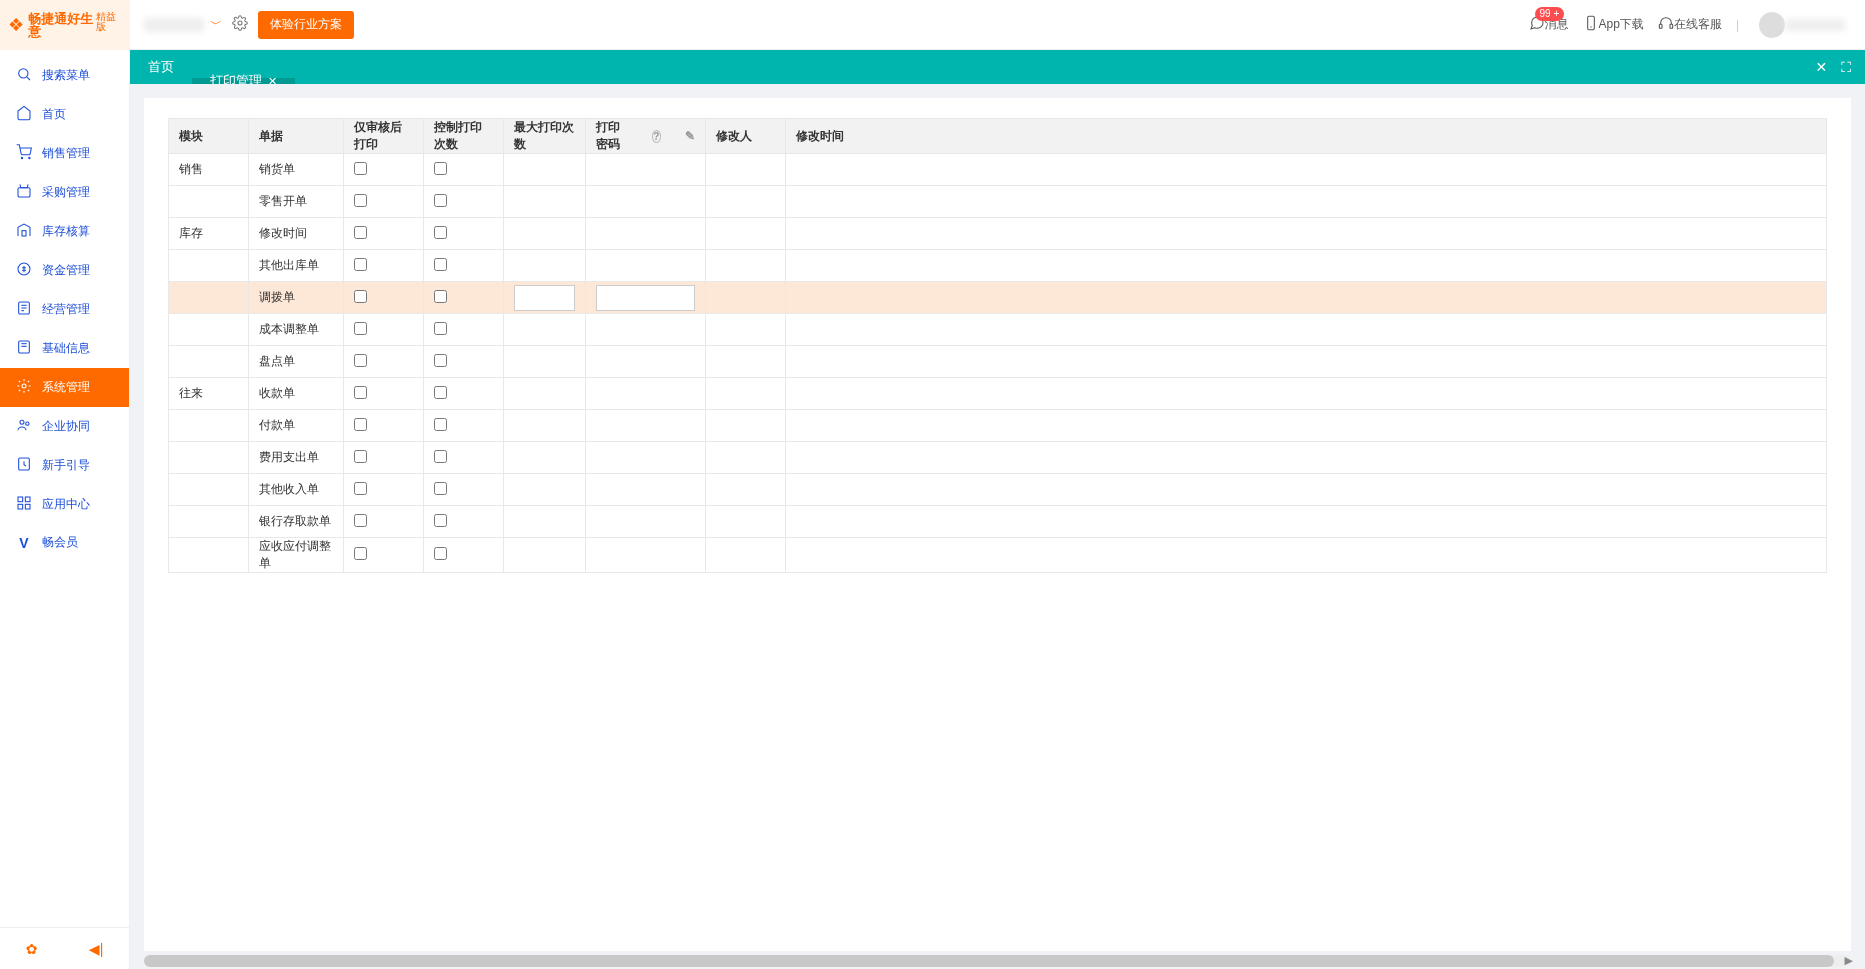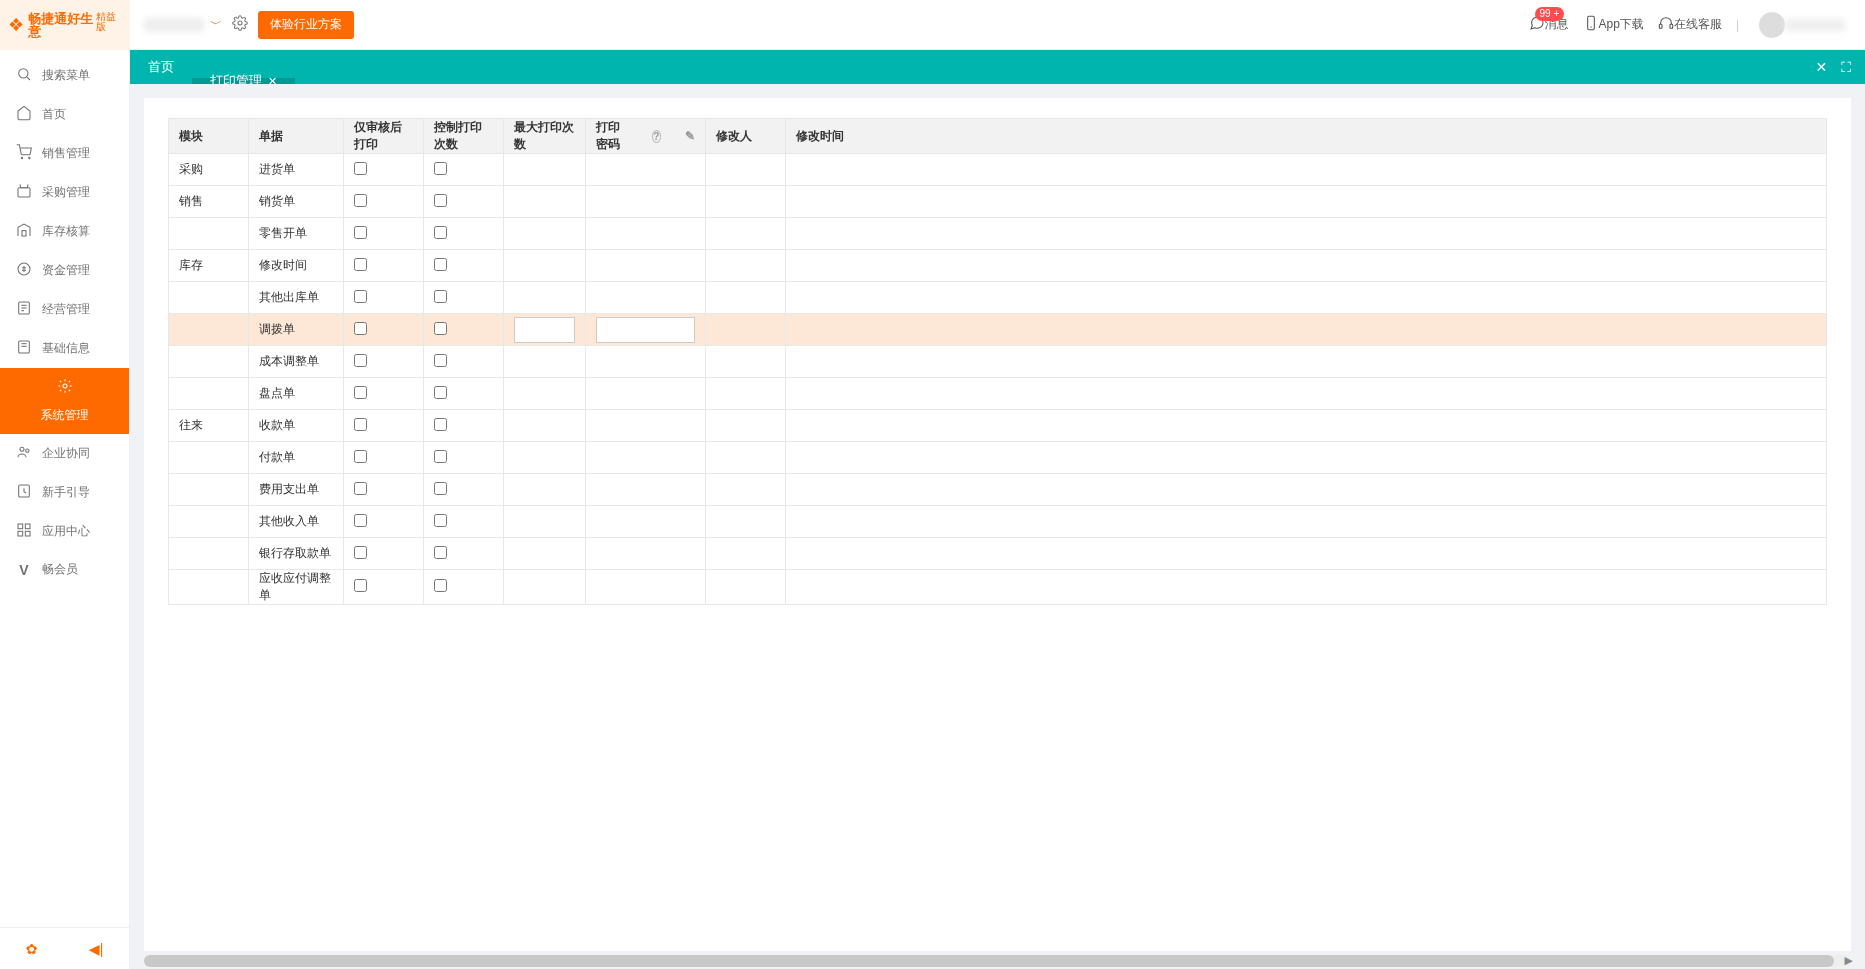--- a/index.html
+++ b/index.html
@@ -23,22 +23,22 @@
   .hr-item { display:flex; align-items:center; gap:0; cursor:pointer; position:relative;}
   .badge { position:absolute; top:-8px; left:6px; background:#ff4d4f; color:#fff; font-size:10px; border-radius:8px; padding:0 5px; line-height:14px;}
   .avatar { width:26px; height:26px; border-radius:50%; background:#ddd; margin-left:6px;}
   .user-blur { filter:blur(3px); background:#eee; width:60px; height:12px; border-radius:2px;}
   .sep { color:#ccc;}
 
   
   .body { flex:1; display:flex; min-height:0;}
   .sidebar { width:130px; background:#fff; border-right:1px solid #eee; display:flex; flex-direction:column;}
   .side-list { flex:1; overflow:auto; padding-top:6px;}
-  .side-item { display:flex; align-items:center; gap:10px; padding:10px 16px; color:#737373; cursor:pointer;}
-  .side-item.active { background:#ff6a00; color:#fff;flex-direction:column;}
+  .side-item { display:flex; align-items:center; gap:10px; padding:10px 16px; color:#1d4ed8; cursor:pointer;}
+  .side-item.active { background:#ff6a00; color:#fff;}
   .side-item .ico { width:16px; text-align:center; color:inherit; font-size:14px;}
   .side-item.vip .ico { font-weight:bold;}
   .side-bottom { height:42px; border-top:1px solid #eee; display:flex; align-items:center; justify-content:space-around;}
   .side-bottom .sb { color:#ff6a00; cursor:pointer; font-size:14px;}
 
   
   .main { flex:1; display:flex; flex-direction:column; min-width:0;}
   .tabs-bar { height:34px; background:#00b5ad; display:flex; align-items:stretch; color:#fff;}
   .tab { padding:0 18px; display:flex; align-items:center; gap:6px; cursor:pointer; font-size:13px;}
   .tab.active { background:#009a93;margin-top:28px;}
@@ -281,30 +281,20 @@
                     <span class="help-ico">?</span>
                     <span class="edit-ico">✎</span>
                   </div>
                 </th>
                 <th>修改人</th>
                 <th>修改时间</th>
               </tr>
             </thead>
             <tbody id="tbody">
                 <tr>
-                  <td class="module">采购</td>
-                  <td>进货单</td>
-                  <td><input type="checkbox" style=""></td>
-                  <td><input type="checkbox" style=""></td>
-                  <td></td>
-                  <td></td>
-                  <td></td>
-                  <td></td>
-                </tr>
-                <tr>
                   <td class="module">销售</td>
                   <td>销货单</td>
                   <td><input type="checkbox" style=""></td>
                   <td><input type="checkbox" style=""></td>
                   <td></td>
                   <td></td>
                   <td></td>
                   <td></td>
                 </tr>
                 <tr>

